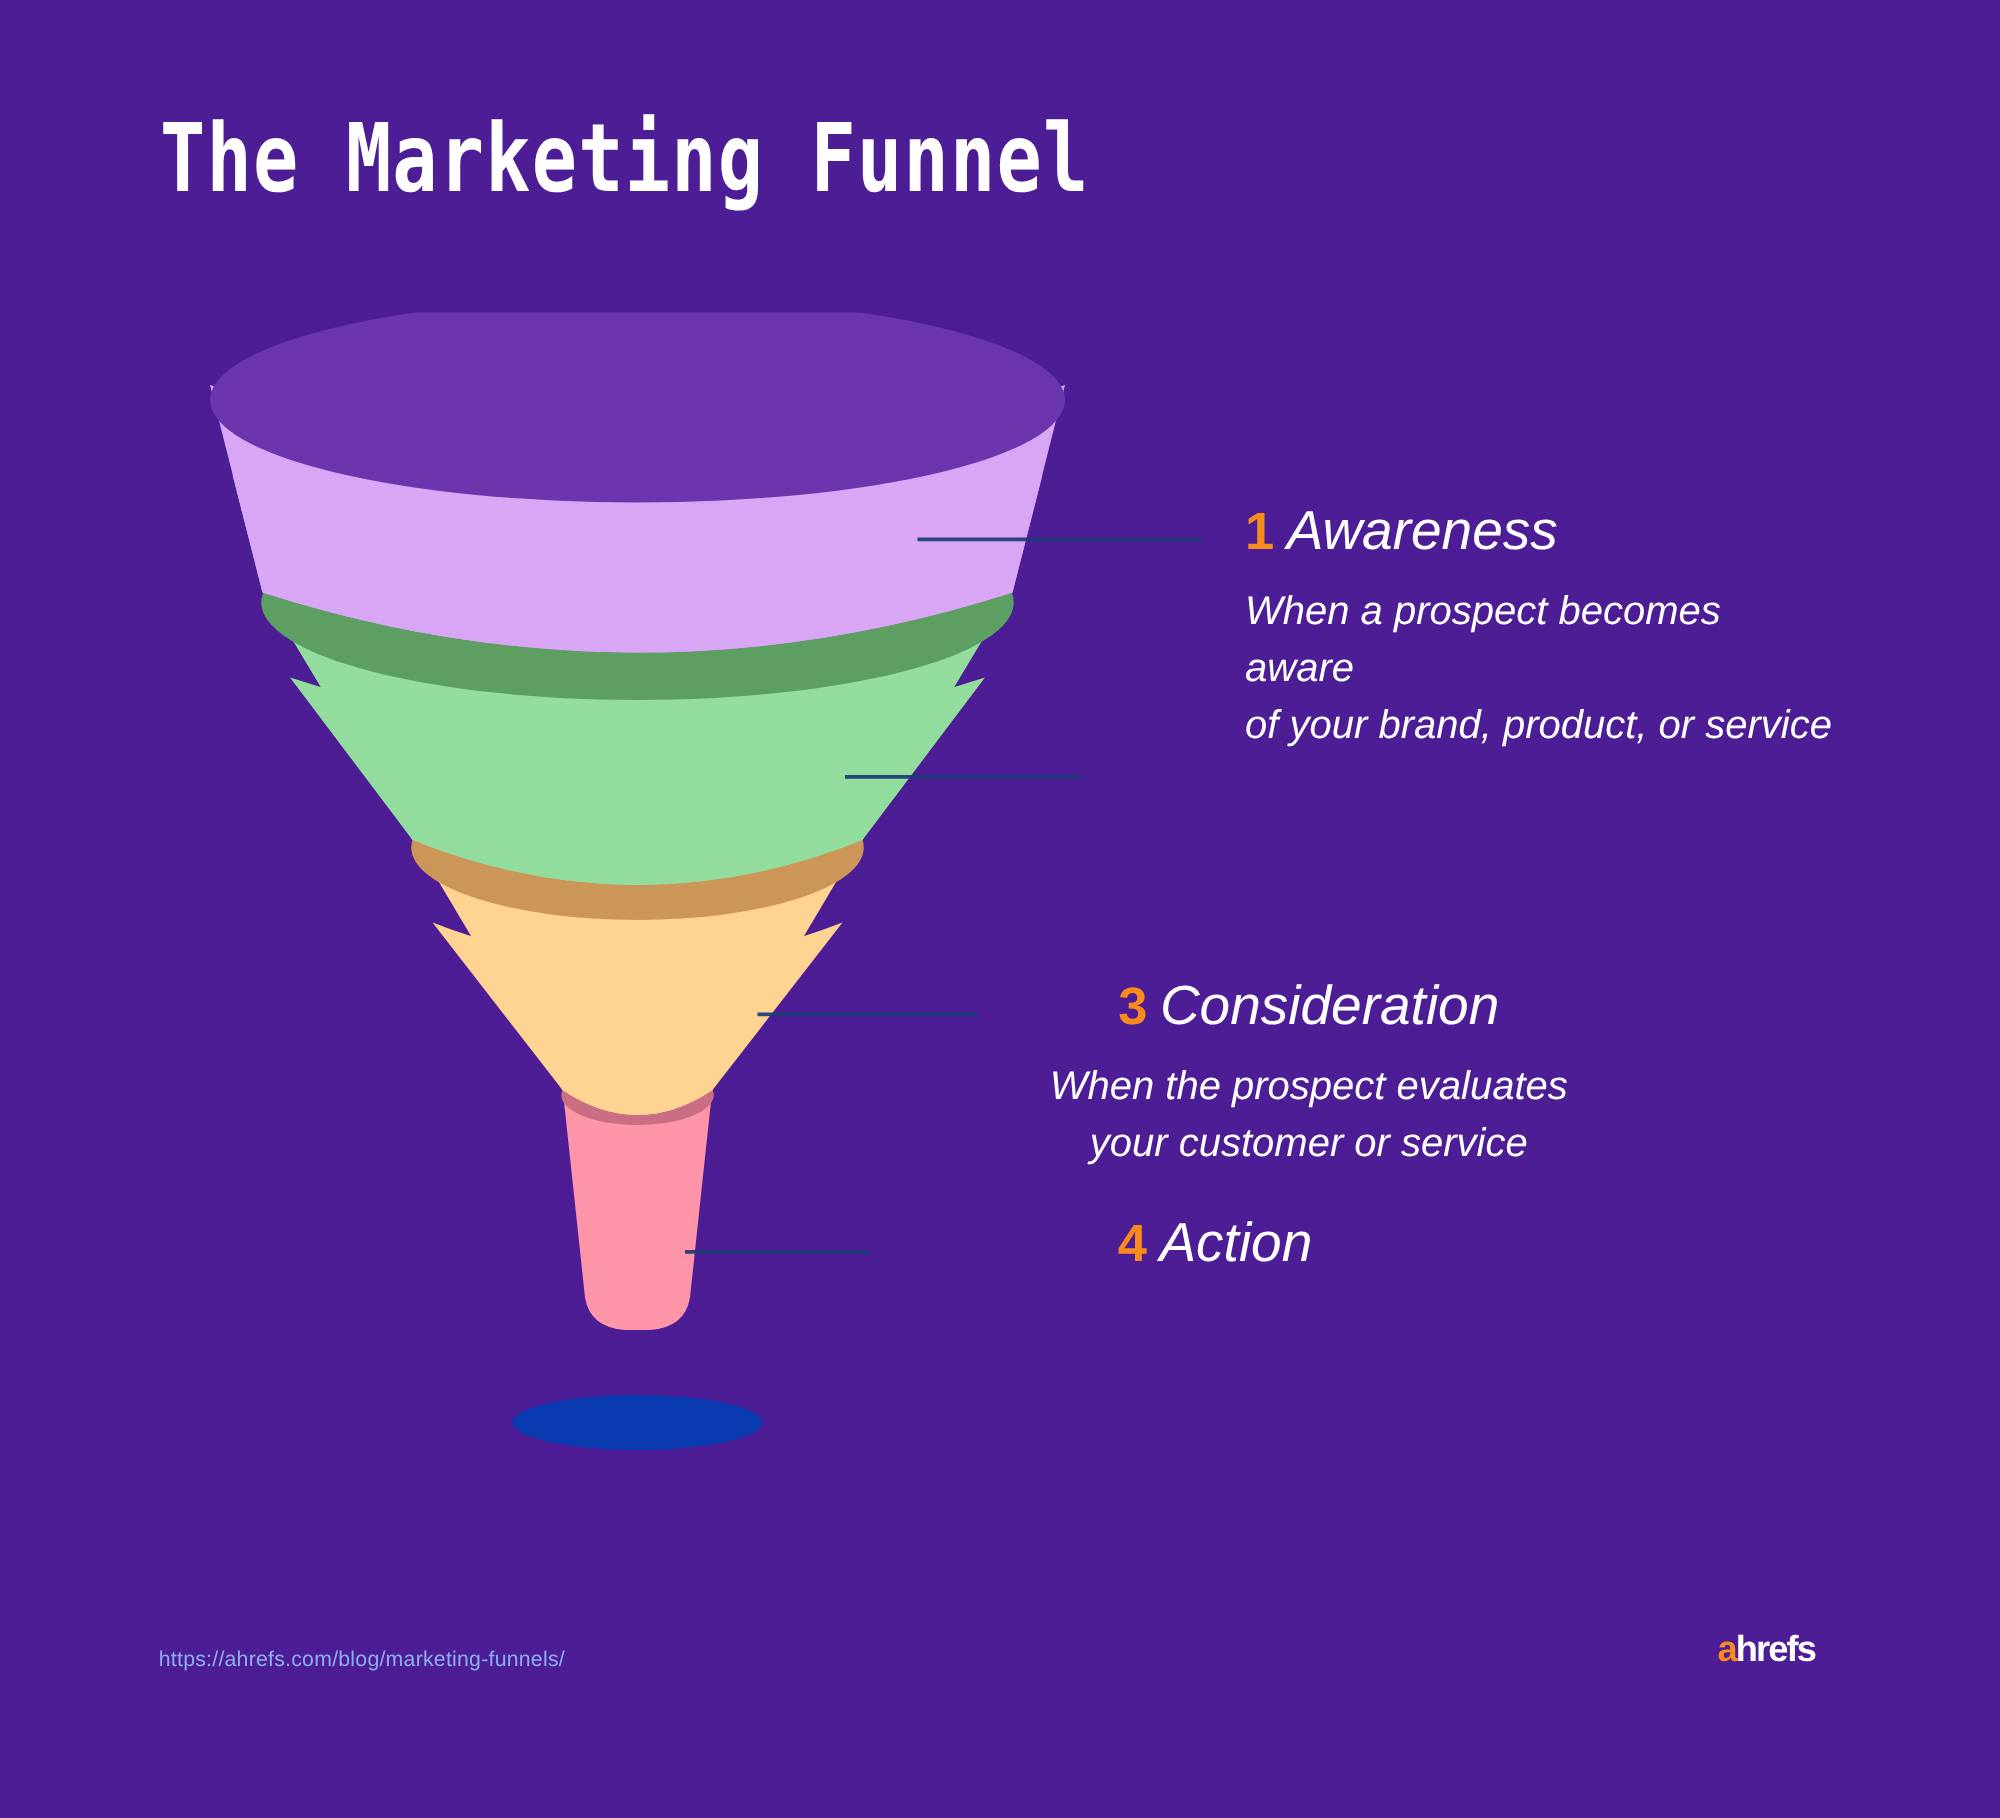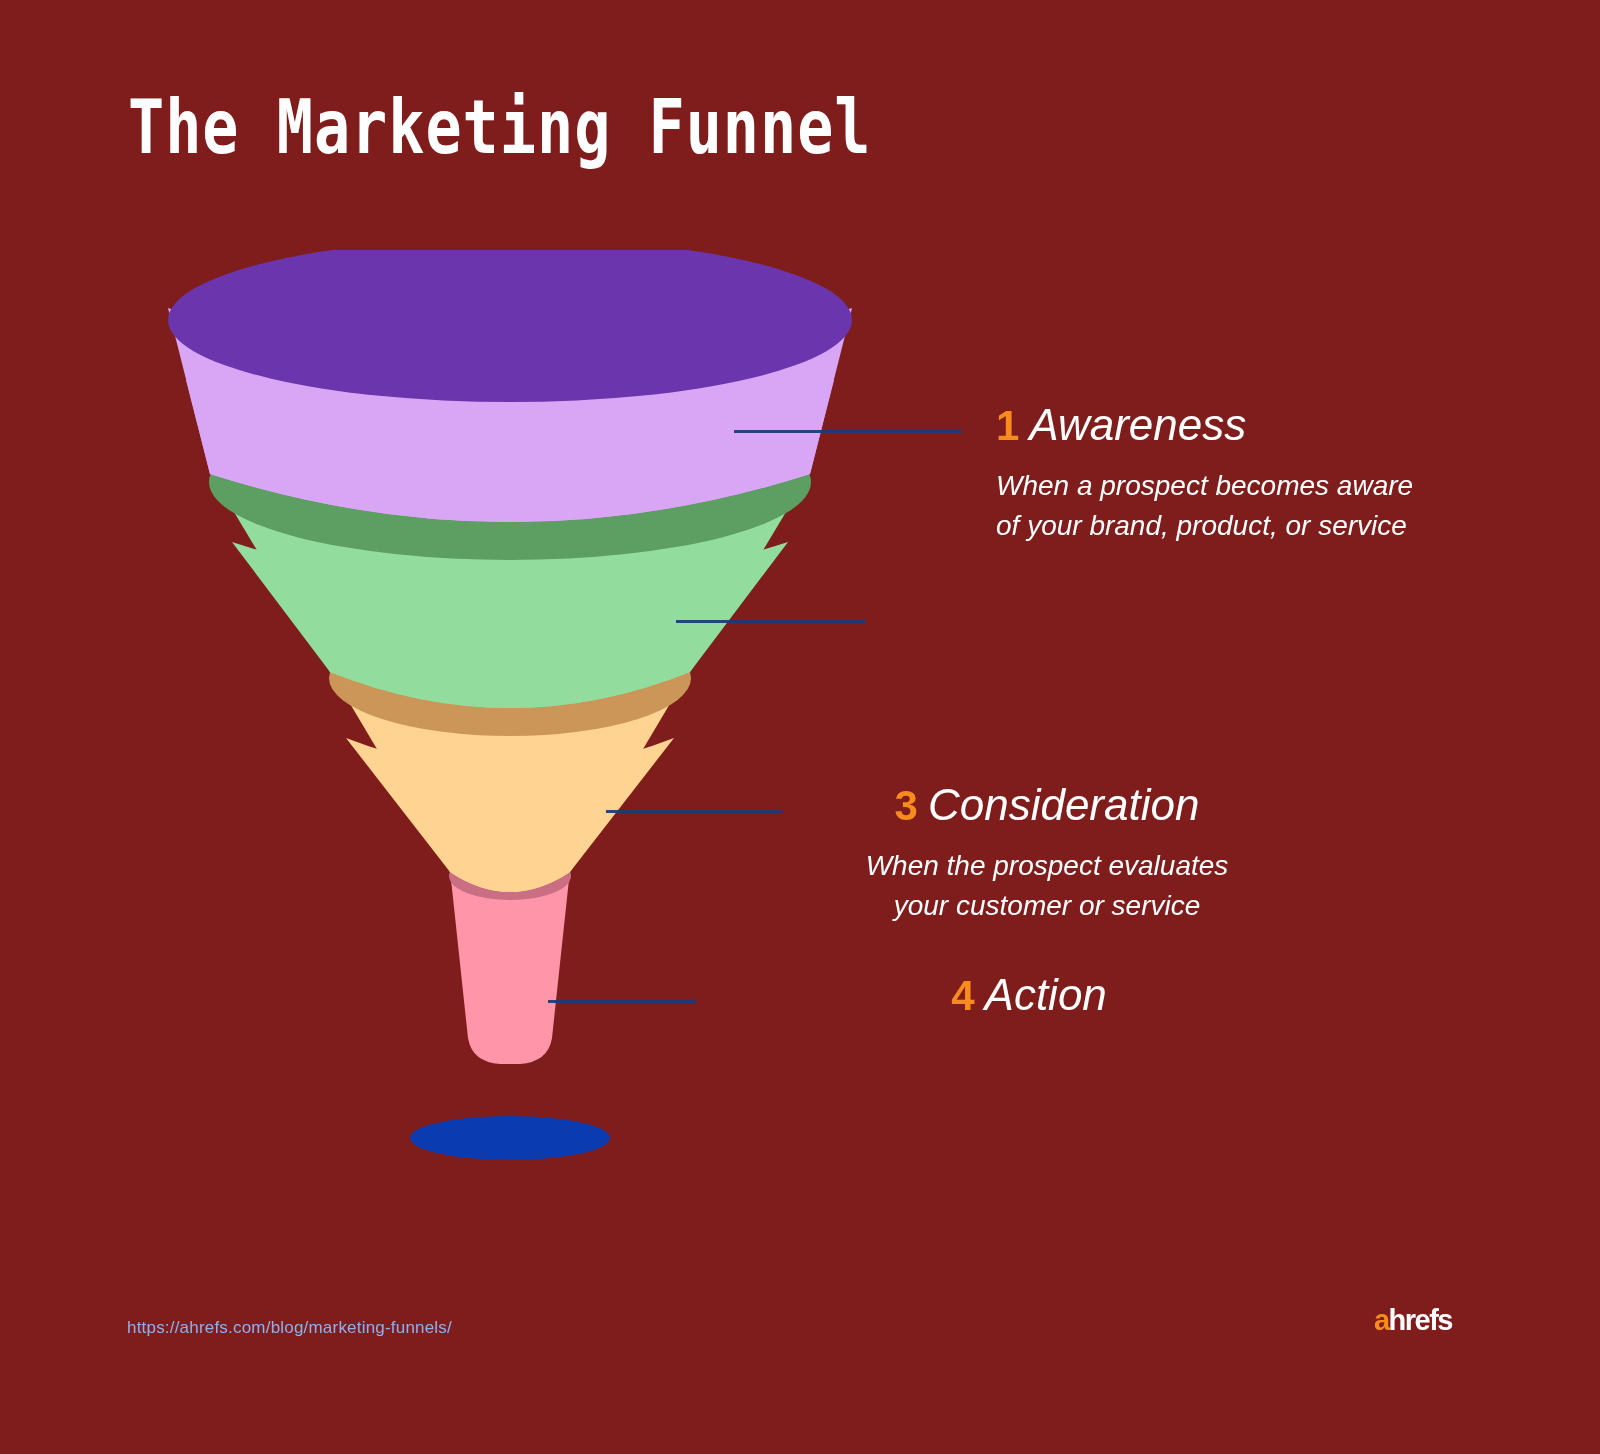--- a/index.html
+++ b/index.html
@@ -4,21 +4,21 @@
 <style>
   html, body {
     margin: 0;
     padding: 0;
     background: #0a47dc;
   }
   #page {
     position: relative;
     width: 1600px;
     height: 1454px;
-    background: #7f1d1d;
+    background: #4c1d95;
     overflow: hidden;
     font-family: "Liberation Sans", sans-serif;
   }
 
   
   #title {
     position: absolute;
     left: 128px;
     top: 82px;
     font-family: "DejaVu Sans Mono", monospace;
@@ -63,35 +63,35 @@
   }
   .stage-num {
     color: #f78b1e;
     font-style: normal;
     font-weight: 700;
     font-size: 42px;
     margin-right: 10px;
   }
   .stage-desc {
     margin-top: 18px;
-    font-size: 28px;
+    font-size: 32px;
     font-style: italic;
     font-weight: 400;
     line-height: 1.42;
     color: #ffffff;
     white-space: pre-line;
   }
   .align-right { text-align: left; }
   .align-left  { text-align: center; }
 
   
   #stage-1 { left: 996px; top: 402px; width: 470px; }
   #stage-2 { left: 900px; top: 592px; width: 470px; }
   #stage-3 { left: 812px; top: 782px; width: 470px; }
-  #stage-4 { left: 749px; top: 972px; width: 560px; }
+  #stage-4 { left: 692px; top: 972px; width: 560px; }
 
   
   #source-url {
     position: absolute;
     left: 127px;
     top: 1318px;
     font-size: 17px;
     color: #8fb0ef;
     letter-spacing: 0.2px;
     white-space: nowrap;

